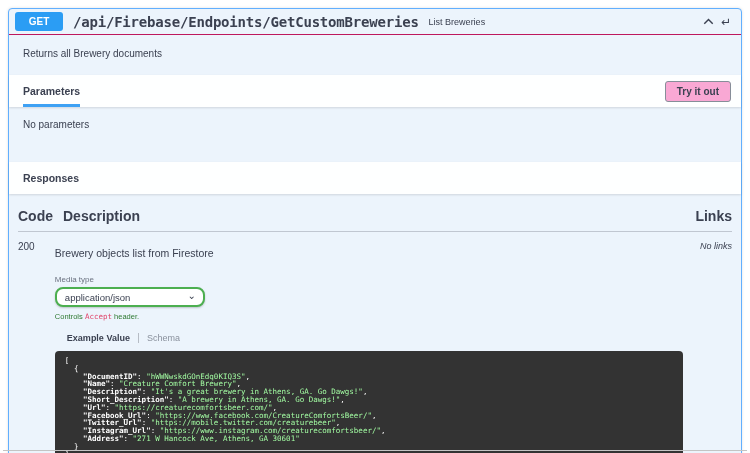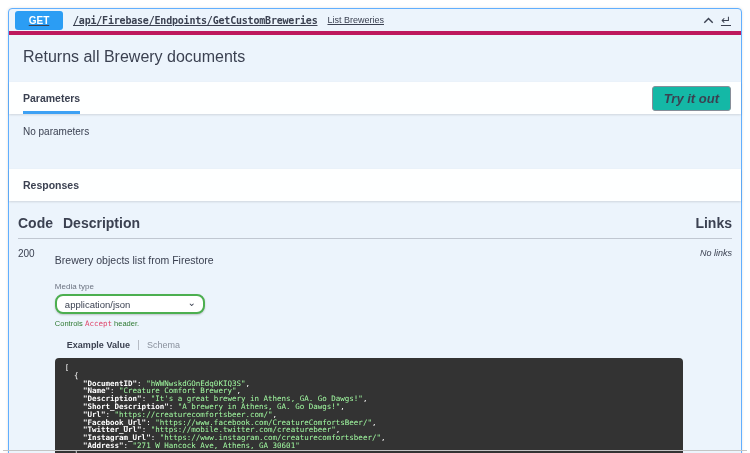--- a/index.html
+++ b/index.html
@@ -5,42 +5,42 @@
   * { margin:0; padding:0; box-sizing:border-box; }
   html,body { width:750px; height:453px; background:#ffffff; overflow:hidden;
     font-family:"Liberation Sans", sans-serif; color:#3b4151; }
 
   .opblock { position:absolute; left:8px; top:8px; width:734px;
     border:1px solid #61affe; border-radius:4px; background:#ecf4fc;
     box-shadow:0 0 3px rgba(0,0,0,.12); }
 
   
   .op-summary { display:flex; align-items:center; gap:10px; padding:4px 10px 4px 6px;
-    border-bottom:4px solid #be185d; height:26px;text-decoration:underline; }
+    border-bottom:1px solid #be185d; height:26px; }
   .method-btn { background:#2b9df4; color:#fff; border:none; border-radius:3px;
     font-size:10px; font-weight:bold; padding:4px 0; width:48px; text-align:center;
     font-family:"Liberation Sans", sans-serif; cursor:pointer; }
-  .op-path { font-family:"DejaVu Sans Mono", monospace; font-weight:bold; font-size:10px;
+  .op-path { font-family:"DejaVu Sans Mono", monospace; font-weight:bold; font-size:14px;
     color:#3b4151; letter-spacing:-0.2px; }
   .op-desc-short { font-size:9px; color:#3b4151; }
   .op-head-icons { margin-left:auto; display:flex; align-items:center; gap:6px; }
   .chev-icon svg { display:block; }
   .return-icon { font-family:"DejaVu Sans", sans-serif; font-size:12px; color:#3b4151; line-height:1; cursor:pointer; }
 
   
-  .op-description { padding:13px 14px 16px 14px; font-size:16px; color:#3b4151; }
+  .op-description { padding:13px 14px 16px 14px; font-size:10px; color:#3b4151; }
 
   
   .section-band { background:rgba(255,255,255,.92); box-shadow:0 1px 2px rgba(0,0,0,.12);
     display:flex; align-items:center; padding:0 10px 0 14px; min-height:32px; position:relative; }
   .band-title { font-size:10.5px; font-weight:bold; color:#3b4151; }
   .tab-underlined { display:inline-block; padding:10px 0 7px 0; border-bottom:3px solid #3ea1f4; cursor:pointer; }
-  .tryout-btn { margin-left:auto; background:#14b8a6; border:1.5px solid #878e99; border-radius:3px;
-    color:#3b4151; font-size:13px; font-weight:bold; padding:4px 11px; cursor:pointer;
-    font-family:"Liberation Sans", sans-serif;font-style:italic; }
+  .tryout-btn { margin-left:auto; background:#f9a8d4; border:1.5px solid #878e99; border-radius:3px;
+    color:#3b4151; font-size:10px; font-weight:bold; padding:4px 11px; cursor:pointer;
+    font-family:"Liberation Sans", sans-serif; }
 
   .no-params { padding:12px 14px 22px 14px; font-size:10px; color:#3b4151; }
   .pre-responses-gap { height:10px; }
 
   
   .resp-table { padding:8px 9px 6px 9px; }
   .resp-head { display:flex; font-size:14px; font-weight:bold; color:#3b4151;
     padding:6px 0 7px 0; border-bottom:1px solid rgba(59,65,81,.25); }
   .col-code { width:45px; }
   .col-desc { flex:1; }

